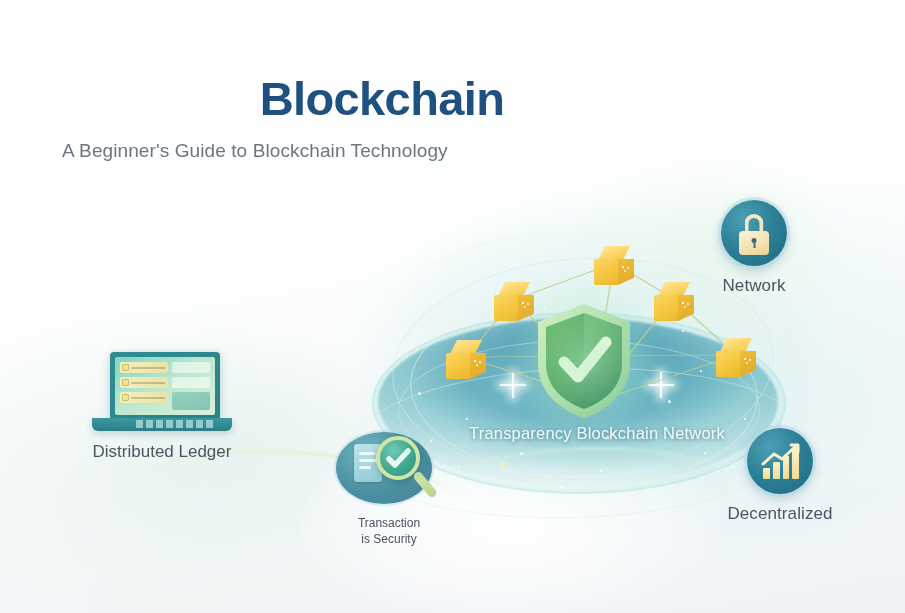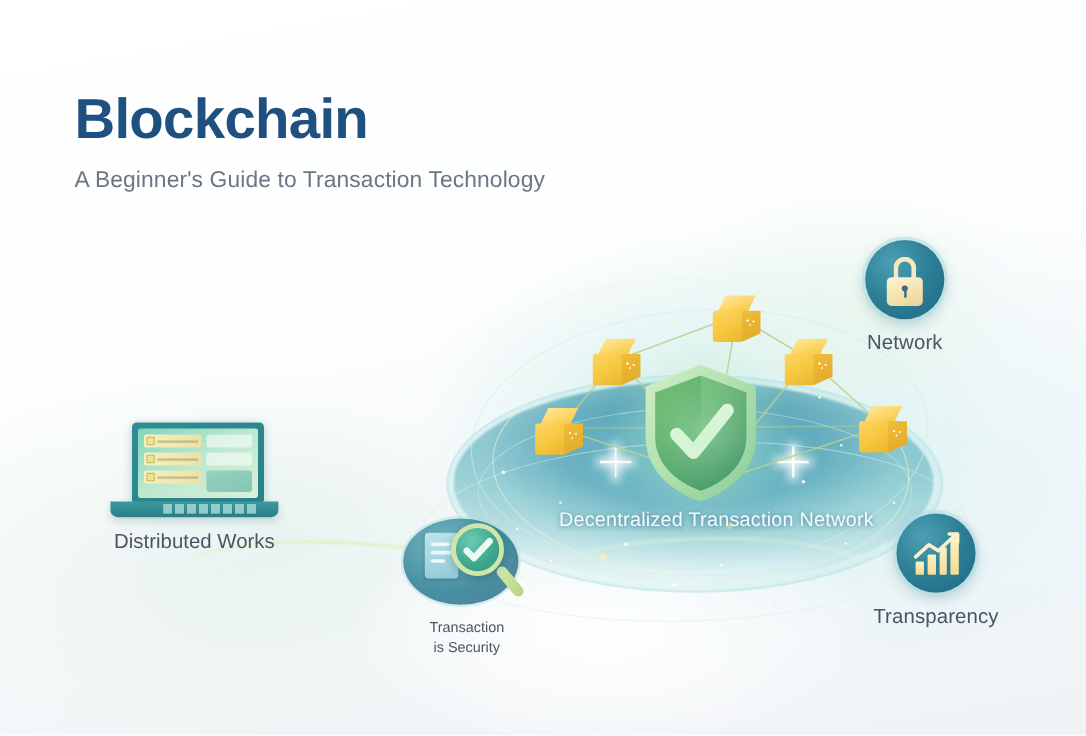--- a/index.html
+++ b/index.html
@@ -24,21 +24,21 @@
        background:radial-gradient(ellipse at center, rgba(232,246,236,.7) 0%, rgba(255,255,255,0) 70%); }
   .g3{ left:80px; top:330px; width:320px; height:230px;
        background:radial-gradient(ellipse at center, rgba(228,243,240,.6) 0%, rgba(255,255,255,0) 72%); }
   .g4{ left:300px; top:430px; width:420px; height:190px;
        background:radial-gradient(ellipse at center, rgba(255,255,255,.95) 0%, rgba(255,255,255,.35) 55%, rgba(255,255,255,0) 78%); }
 
   
   .head{ position:absolute; left:62px; top:74px; width:640px; }
   .title{
     font-size:47px; font-weight:bold; letter-spacing:-.6px;
-    color:#1e5180; line-height:1.05;
+    color:#1e5180; line-height:1.05;text-align:center;
   }
   .subtitle{
     margin-top:9px; font-size:38px; font-weight:bold; letter-spacing:-.4px;
     line-height:1.1;
     background:linear-gradient(100deg,#2a7a6a 0%,#3f8b62 18%,#6aa25c 40%,#86b262 52%,#5f9a65 68%,#37806f 86%,#2c7b83 100%);
     -webkit-background-clip:text; background-clip:text;
     -webkit-text-fill-color:transparent; color:#4a8c68;
   }
   .tagline{ margin-top:17px; font-size:19px; color:#6b7785; letter-spacing:.1px; }
 
@@ -232,21 +232,21 @@
 
 <div id="poster">
 
   <div class="glow g1"></div>
   <div class="glow g2"></div>
   <div class="glow g3"></div>
   <div class="glow g4"></div>
 
   <div class="head">
     <div class="title">Blockchain</div>
-    <div class="tagline">A Beginner's Guide to Transaction Technology</div>
+    <div class="tagline">A Beginner's Guide to Blockchain Technology</div>
   </div>
 
   <div class="disc"></div>
   <div class="disc-rim"></div>
   <div class="disc-rim2"></div>
   <div class="orbit o1"></div>
   <div class="orbit o2"></div>
   <div class="orbit o3"></div>
   <div class="streak s1"></div>
   <div class="streak s2"></div>
@@ -343,21 +343,21 @@
           <stop offset="100%" stop-color="#6cbb78" stop-opacity="0"></stop>
         </linearGradient>
       </defs>
       <path d="M50 2 L96 20 V62 C96 90 74 108 50 116 C26 108 4 90 4 62 V20 Z" fill="url(#shOuter)"></path>
       <path d="M50 11 L88 25 V62 C88 85 70 100 50 107 C30 100 12 85 12 62 V25 Z" fill="url(#shInner)"></path>
       <path d="M50 11 L88 25 V62 C88 74 83 83 76 90 L50 60 Z" fill="url(#shHi)" opacity=".45"></path>
       <path d="M30 60 L44 75 L72 40" fill="none" stroke="#e9f9e2" stroke-width="11" stroke-linecap="round" stroke-linejoin="round"></path>
     </svg>
   </div>
 
-  <div class="net-label">Decentralized Transaction Network</div>
+  <div class="net-label">Transparency Blockchain Network</div>
 
   <div class="laptop">
     <div class="lid">
       <div class="screen">
         <div class="scol-l">
           <div class="row">
               <span class="sq"></span>
               <span class="ln"></span>
             </div>
           <div class="row">
@@ -371,21 +371,21 @@
         </div>
         <div class="scol-r">
           <div class="rrow"></div>
           <div class="rrow"></div>
           <div class="rrow big"></div>
         </div>
       </div>
     </div>
     <div class="base"></div>
     <div class="kb"></div>
-    <div class="led-cap">Distributed Works</div>
+    <div class="led-cap">Distributed Ledger</div>
   </div>
 
   <div class="tx-wrap">
     <div class="tx-disc"></div>
     <div class="tx-doc">
       <i style="top:8px;width:16px;"></i>
       <i style="top:15px;width:18px;"></i>
       <i style="top:22px;width:12px;"></i>
     </div>
     <div class="mag-handle"></div>
@@ -415,16 +415,16 @@
         <path d="M16 36 L27 26 L35 31 L50 17" fill="none" stroke="#fbf2cd" stroke-width="3" stroke-linecap="round" stroke-linejoin="round"></path>
         <path d="M44 17 H51 V24" fill="none" stroke="#fbf2cd" stroke-width="3" stroke-linecap="round" stroke-linejoin="round"></path>
       </svg>
       <div class="bars">
         <i style="height:11px;"></i>
         <i style="height:17px;"></i>
         <i style="height:23px;"></i>
         <i style="height:31px;"></i>
       </div>
     </div>
-    <div class="cap">Transparency</div>
+    <div class="cap">Decentralized</div>
   </div>
 
 </div>
 
 </body></html>

